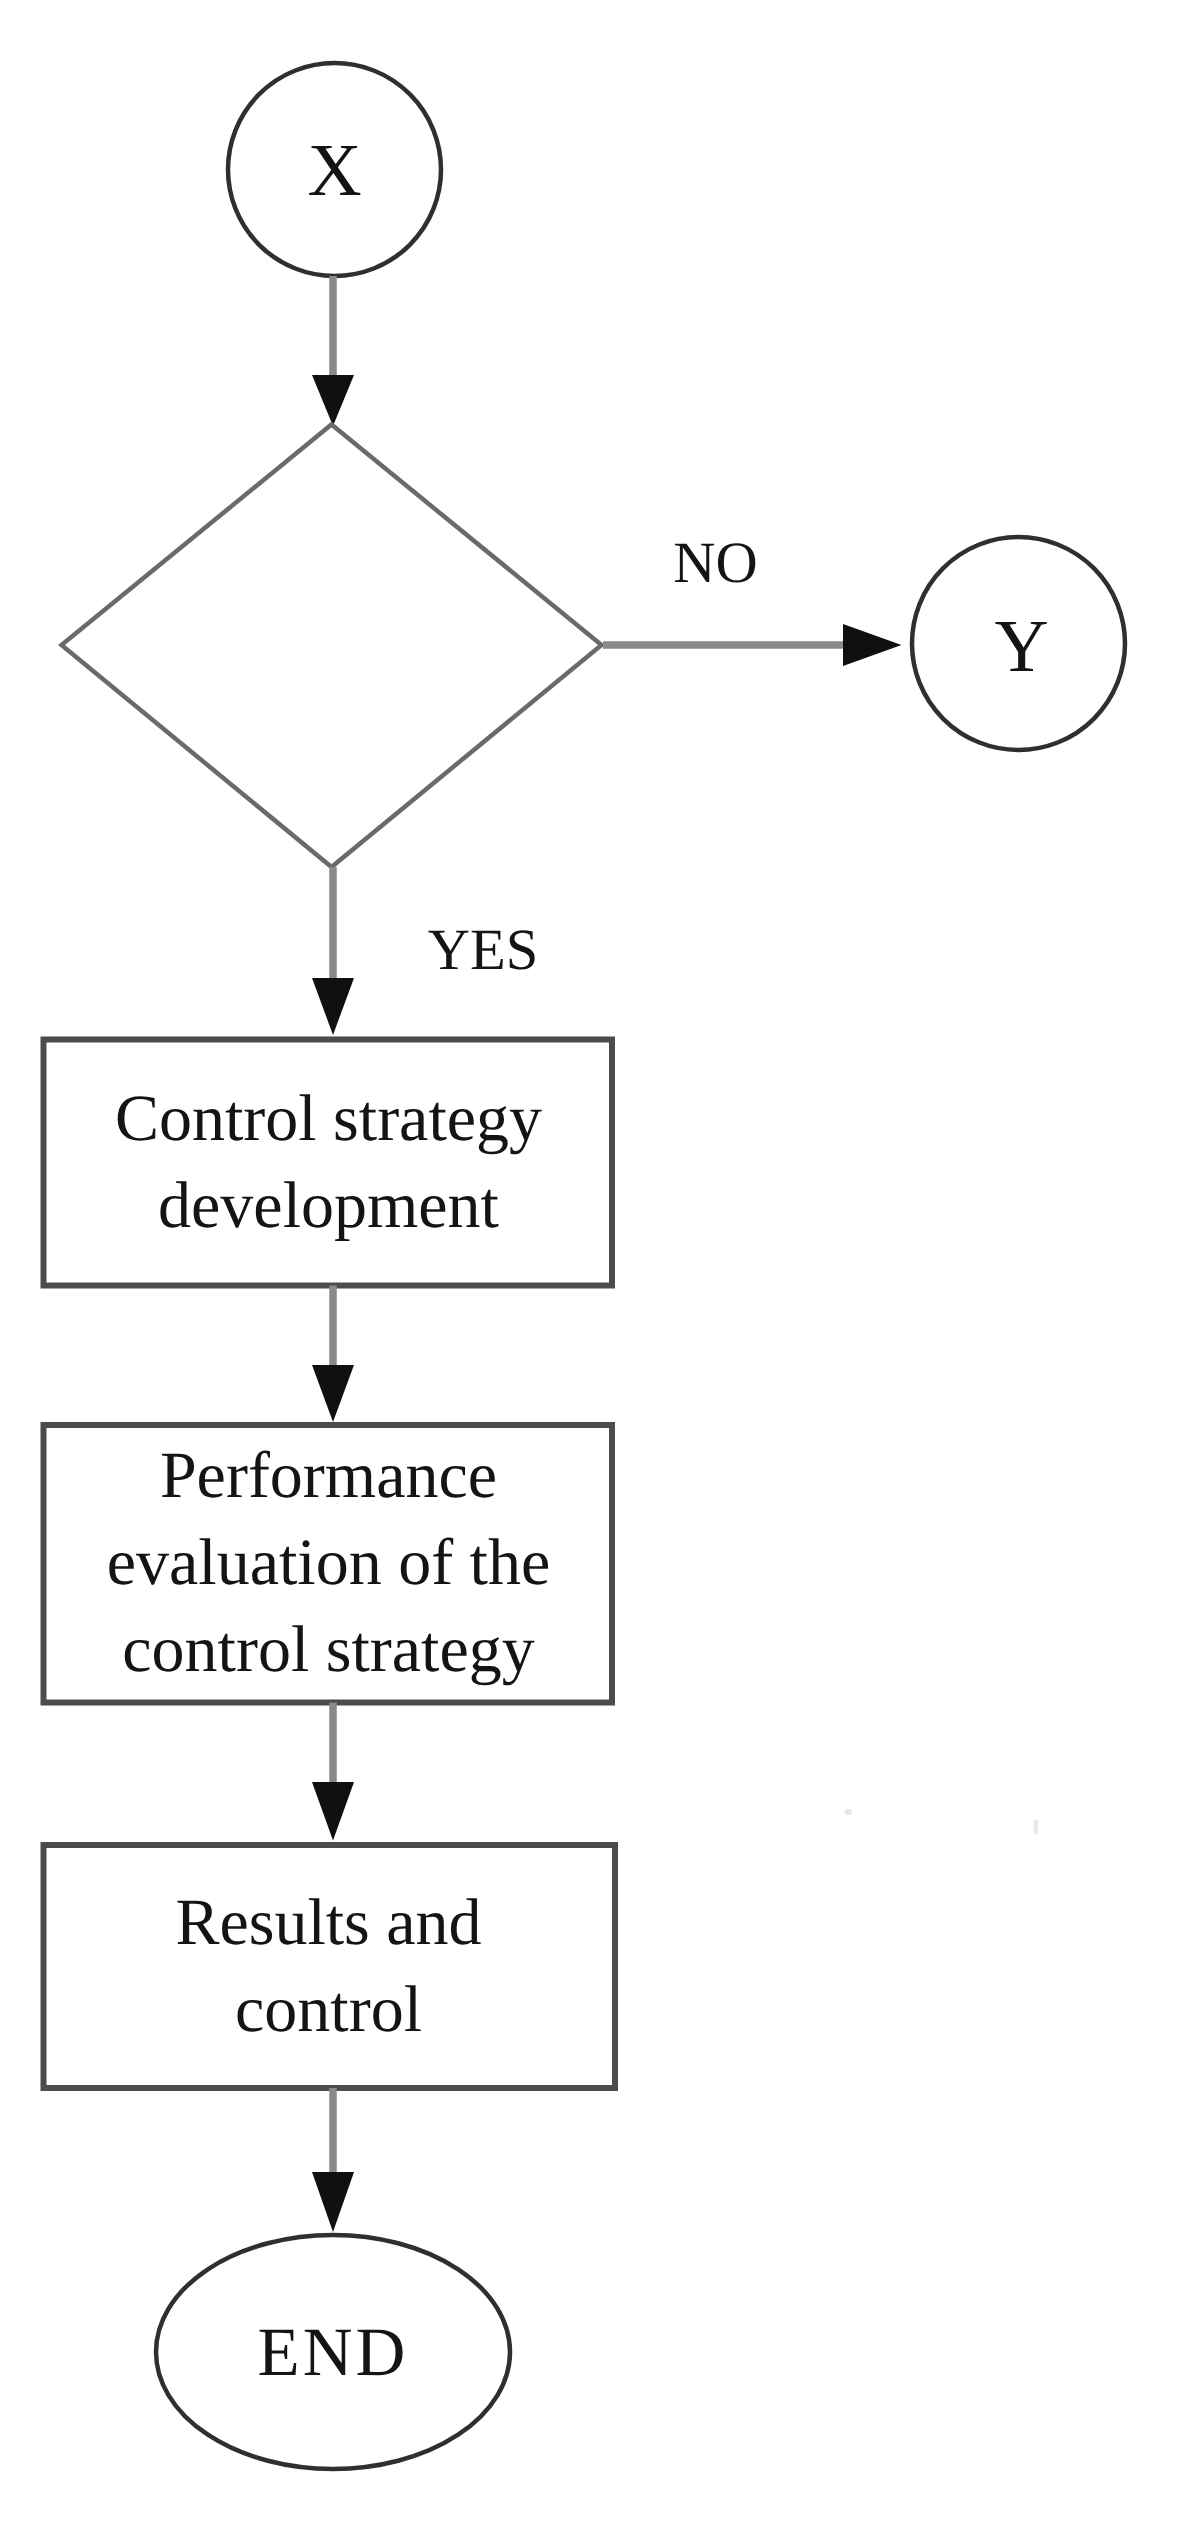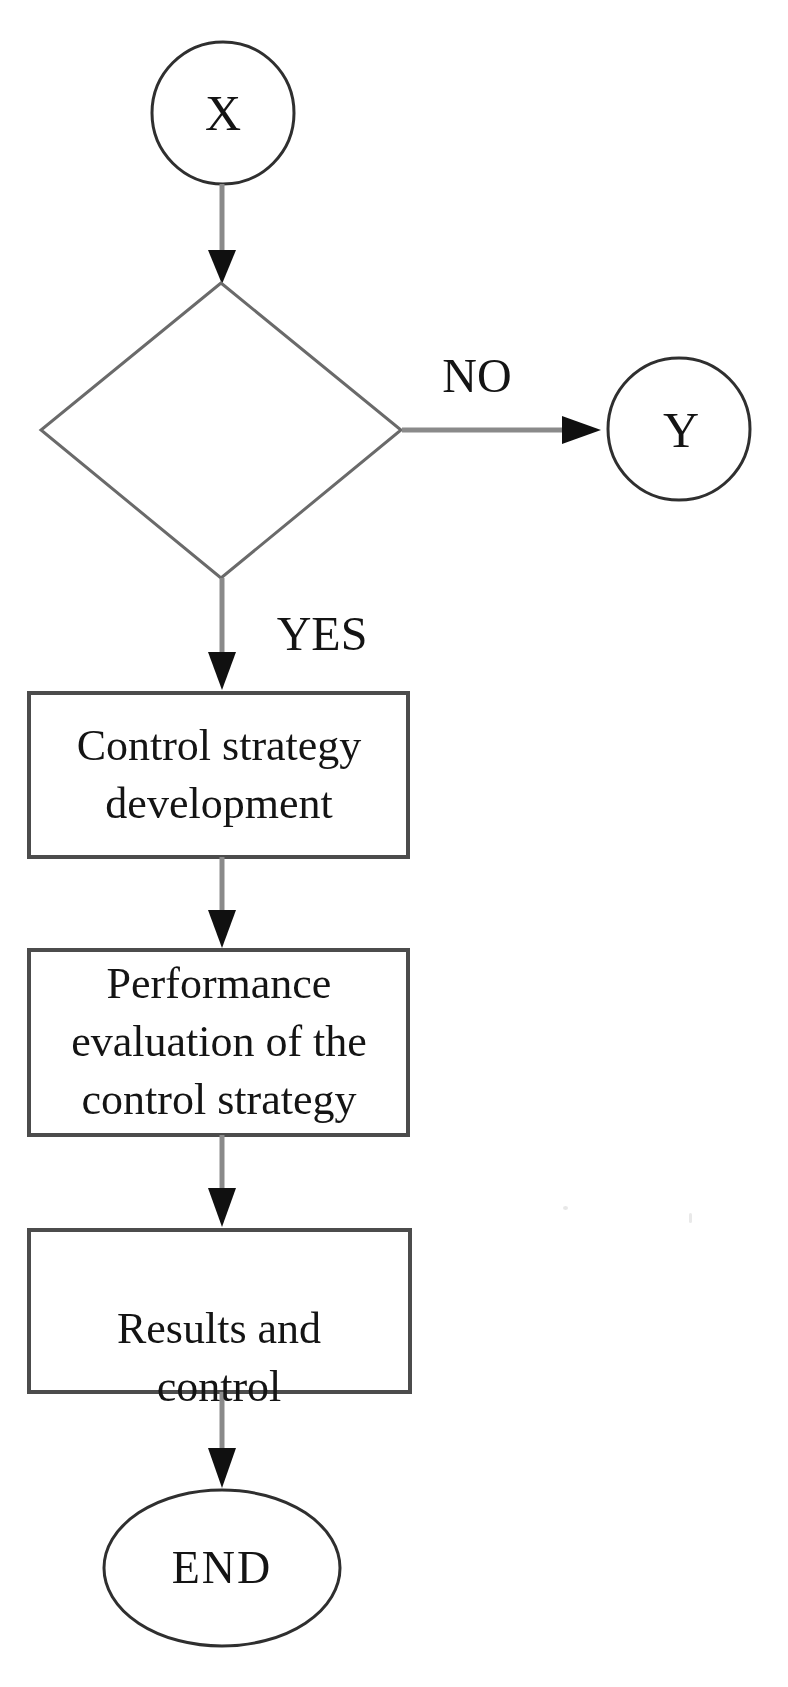--- a/index.html
+++ b/index.html
@@ -24,21 +24,21 @@
   .txt {
     position: absolute;
     transform: translate(-50%, -50%);
     text-align: center;
     white-space: nowrap;
     color: #141414;
     line-height: 58px;
     font-size: 44px;
   }
   .node-label { font-size: 50px; }
-  .edge-label { font-size: 48px; text-align: right; }
+  .edge-label { font-size: 39px; text-align: right; }
   .end-label  { font-size: 46px; letter-spacing: 2px; }
   .artifact {
     position: absolute;
     background: #c9c9c9;
     border-radius: 50%;
   }
 </style>
 </head>
 <body>
 
@@ -92,21 +92,21 @@
     <div>Control strategy</div>
     <div>development</div>
   </div>
 
   <div class="txt" style="left:219px; top:1042px;">
     <div>Performance</div>
     <div>evaluation of the</div>
     <div>control strategy</div>
   </div>
 
-  <div class="txt" style="left:219px; top:1311px;margin-top:47px;">
+  <div class="txt" style="left:219px; top:1311px;">
     <div>Results and</div>
     <div>control</div>
   </div>
 
   <div class="txt end-label" style="left:222px; top:1568px;">END</div>
 
   <div class="artifact" style="left:563px; top:1206px; width:5px; height:4px; opacity:0.45;"></div>
   <div class="artifact" style="left:689px; top:1213px; width:3px; height:10px; opacity:0.4; border-radius:2px;"></div>
 
 </div>

